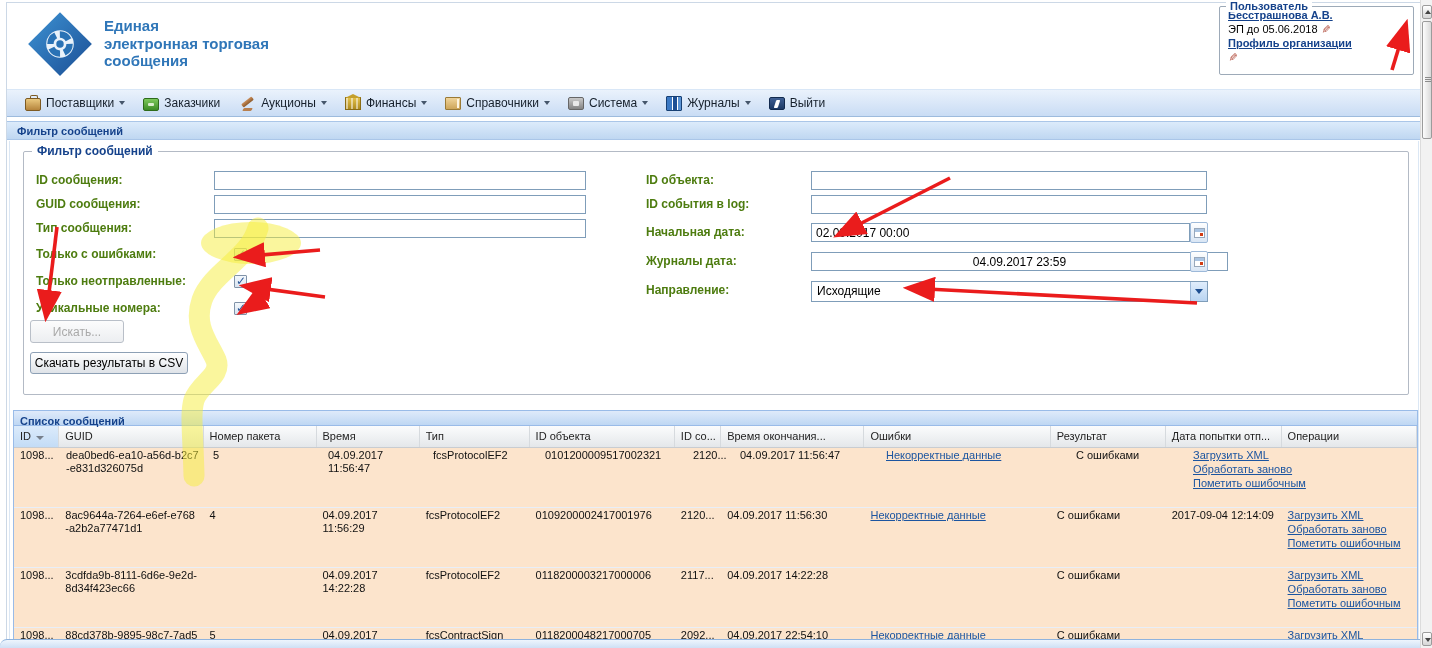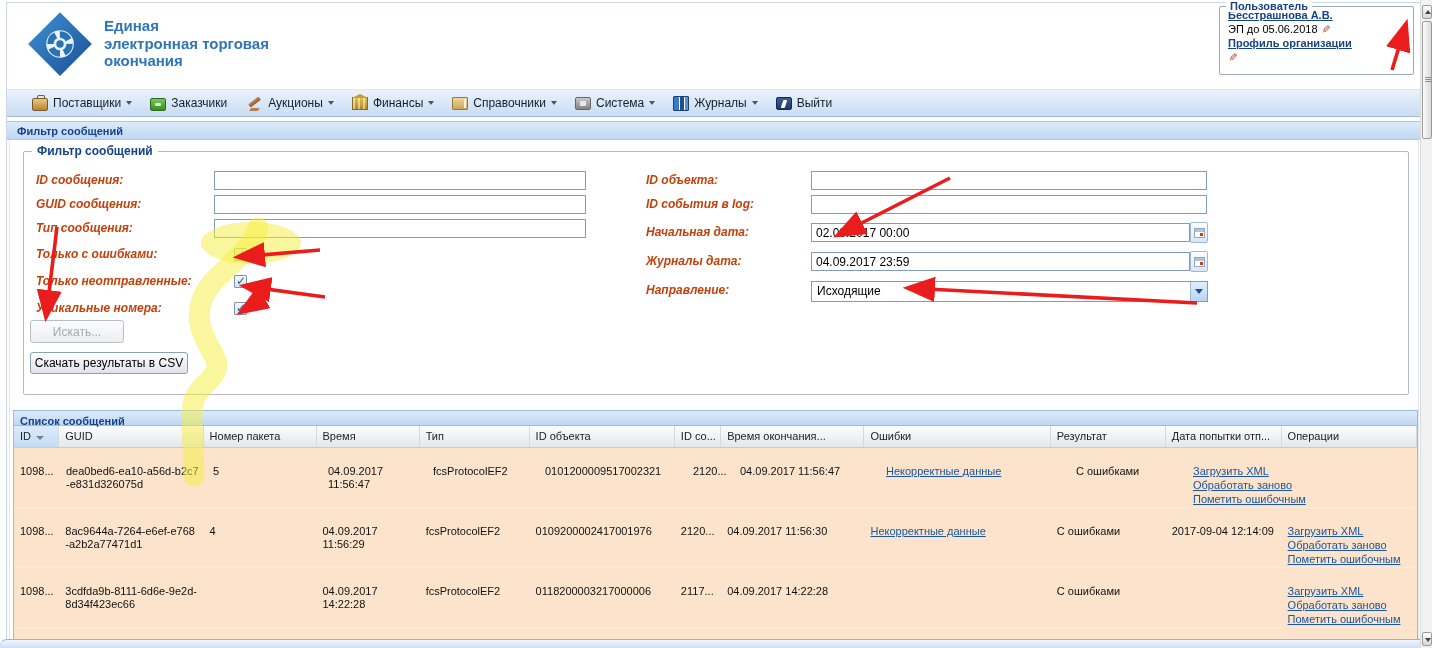--- a/index.html
+++ b/index.html
@@ -20,21 +20,21 @@
     border:1px solid #9daab8; border-radius:2px; background:#fff; padding:1px 8px 0 8px; }
   .user-panel .legend { position:absolute; top:-7px; left:6px; background:#fff; padding:0 4px;
     font-size:11px; font-weight:bold; color:#15428b; }
   .user-panel .line { font-size:11px; line-height:14px; color:#000; white-space:nowrap; }
   .ulink { color:#15428b; font-weight:bold; text-decoration:underline; cursor:pointer; }
   .pen { display:inline-block; font-size:11px; color:#b04a3a; transform:rotate(90deg); line-height:10px; }
 
   
   .menubar { position:absolute; left:7px; top:89px; width:1413px; height:28px;
     background:linear-gradient(#eaf2fc,#c9dcf4); border-top:1px solid #d9e7f7; border-bottom:1px solid #9dbbdd;
-    display:flex; align-items:center; padding-left:16px; }
+    display:flex; align-items:center; padding-left:9px; }
   .menu-item { display:flex; align-items:center; height:22px; padding:0 9px; font-size:12px; color:#16202c; cursor:pointer; white-space:nowrap; }
   .menu-item .lbl { margin:0 2px 0 5px; }
   .darr { width:0; height:0; border-left:3px solid transparent; border-right:3px solid transparent; border-top:4px solid #45566b; margin-left:3px; }
 
   .mi { position:relative; width:16px; height:13px; display:inline-block; }
   .mi-suppliers { background:linear-gradient(#eac87e,#b5843c); border:1px solid #7d5a22; border-radius:2px; margin-top:2px; }
   .mi-suppliers::before { content:""; position:absolute; left:4px; top:-4px; width:6px; height:3px; border:1px solid #7d5a22; border-bottom:none; border-radius:2px 2px 0 0; }
   .mi-customers { background:linear-gradient(#7cc95b,#3c8c26); border:1px solid #2d6b1a; border-radius:2px; margin-top:2px; }
   .mi-customers::after { content:""; position:absolute; left:4px; top:4px; width:6px; height:3px; background:#d9eecd; border-radius:1px; }
   .mi-auctions { height:15px; }
@@ -58,21 +58,21 @@
     font-size:11px; font-weight:bold; color:#15428b; line-height:18px; padding-left:10px; }
 
   .content-edge-l { position:absolute; left:9px; top:141px; width:1px; height:507px; background:#dbe7f4; }
   .content-edge-r { position:absolute; left:1418px; top:141px; width:1px; height:507px; background:#dbe7f4; }
 
   
   .filter-fs { position:absolute; left:23px; top:151px; width:1386px; height:244px;
     border:1px solid #b3bac5; border-radius:2px; background:#fff; }
   .filter-fs .legend { position:absolute; top:-8px; left:8px; background:#fff; padding:0 5px;
     font-size:12px; font-weight:bold; color:#15428b; }
-  .flabel { position:absolute; font-size:12px; font-weight:bold; color:#c2410c; white-space:nowrap;font-style:italic; }
+  .flabel { position:absolute; font-size:12px; font-weight:bold; color:#4d7c0f; white-space:nowrap; }
   .tinput { position:absolute; height:19px; border:1px solid #7f9db9; background:#fff; font-family:inherit;
     font-size:12px; color:#000; padding:0 4px; }
   .cbox { position:absolute; width:13px; height:13px; border:1px solid #8193a8; border-radius:1px;
     background:linear-gradient(#f4f8fc,#d9e4f0); cursor:pointer; }
   .cbox::after { content:"\2713"; position:absolute; left:1px; top:-2px; font-size:12px; font-weight:bold; color:#2b5797; }
   .btn { position:absolute; font-family:inherit; font-size:12px; color:#000; cursor:pointer;
     background:linear-gradient(#ffffff,#dfe3e8); border:1px solid #8da0b5; border-radius:3px; }
   .btn.disabled { color:#a9a9a9; border-color:#b9bfc8; background:linear-gradient(#fcfcfc,#eceef1); cursor:default; }
   .trigger { position:absolute; width:18px; height:21px; border:1px solid #9db9d9; border-radius:2px;
     background:linear-gradient(#fefefe,#d9e6f5); display:flex; align-items:center; justify-content:center; cursor:pointer; }
@@ -89,21 +89,21 @@
   .grid-panel { position:absolute; left:13px; top:410px; width:1405px; height:238px; border:1px solid #99bbe8; background:#fff; }
   .grid-title { height:15px; background:linear-gradient(#dfeafa,#bed7f3); border-bottom:1px solid #99bbe8;
     font-size:11px; font-weight:bold; color:#15428b; line-height:20px; padding-left:6px; }
   .ghead { display:flex; height:22px; background:linear-gradient(#fbfcfd,#e4e7ea); border-bottom:1px solid #c8ccd1; }
   .ghead .hc { height:100%; border-right:1px solid #d6dade; font-size:11px; color:#222; padding:4px 5px 0 6px;
     white-space:nowrap; overflow:hidden; cursor:pointer; }
   .ghead .hc.sorted { background:linear-gradient(#dcebfb,#c3dcf6); }
   .sort-arr { display:inline-block; width:0; height:0; border-left:4px solid transparent; border-right:4px solid transparent;
     border-top:4px solid #77808c; margin-left:5px; }
   .grow { display:flex; height:60px; background:#fce4cc; border-bottom:1px solid #e8eef8; }
-  .grow .bc { height:100%; padding:17px 6px 0 6px; font-size:11px; color:#111; line-height:13px; overflow:hidden; }
+  .grow .bc { height:100%; padding:1px 6px 0 6px; font-size:11px; color:#111; line-height:13px; overflow:hidden; }
   .guid-cell { word-break:break-all; }
   .glink { color:#1c55a0; text-decoration:underline; cursor:pointer; }
   .ops a { display:block; margin-bottom:1px; }
   .c0{width:46px}.c1{width:147px}.c2{width:115px}.c3{width:105px}.c4{width:112px}.c5{width:148px}
   .c6{width:47px}.c7{width:146px}.c8{width:190px}.c9{width:117px}.c10{width:118px}.c11{width:138px;border-right:none}
 
   
   .bottom-band { position:absolute; left:0; top:639px; width:1421px; height:9px; z-index:5;
     background:linear-gradient(#eef5fd,#cfe0f5); border-top:1px solid #8fb3dd; border-top-left-radius:7px; }
   .vscroll { position:absolute; left:1420px; top:0; width:12px; height:648px; background:#f2f2f2; border-left:1px solid #dcdcdc; z-index:6; }
@@ -133,21 +133,21 @@
       </linearGradient>
     </defs>
     <polygon points="32,2 62,32 32,62 2,32" fill="url(#lg)"></polygon>
     <circle cx="32" cy="32" r="13" fill="#eaf2fa"></circle>
     <circle cx="32" cy="32" r="9" fill="none" stroke="#2a72b5" stroke-width="6" stroke-dasharray="10 4"></circle>
     <circle cx="32" cy="32" r="3.5" fill="#2a72b5"></circle>
   </svg>
   <div class="logo-text">
     <span>Единая</span>
     <span>электронная торговая</span>
-    <span>окончания</span>
+    <span>сообщения</span>
   </div>
 
   <div class="user-panel">
     <div class="legend">Пользователь</div>
     <div class="line"><a class="ulink">Бесстрашнова А.В.</a></div>
     <div class="line"><span>ЭП до 05.06.2018</span>
       <span class="pen">✎</span></div>
     <div class="line"><a class="ulink">Профиль организации</a></div>
     <div class="line"><span class="pen">✎</span></div>
   </div>
@@ -222,21 +222,21 @@
     <span class="flabel" style="left:622px;top:45px">ID события в log:</span>
     <input class="tinput" style="left: 787px; top: 43px; width: 396px;" value="">
 
     <span class="flabel" style="left:622px;top:73px">Начальная дата:</span>
     <input class="tinput" style="left: 787px; top: 71px; width: 379px;" value="02.09.2017 00:00">
     <span class="trigger" style="left:1166px;top:70px">
         <span class="cal"></span>
       </span>
 
     <span class="flabel" style="left:622px;top:102px">Журналы дата:</span>
-    <input class="tinput" style="left: 787px; top: 100px; width: 379px;" value="04.09.2017 23:59">
+    <input class="tinput" style="left: 787px; top: 100px; width: 417px; text-align: center;" value="04.09.2017 23:59">
     <span class="trigger" style="left:1166px;top:99px">
         <span class="cal"></span>
       </span>
 
     <span class="flabel" style="left:622px;top:131px">Направление:</span>
     <div class="sel" style="left:787px;top:129px;width:397px">
       <span>Исходящие</span>
       <span class="sel-trigger">
           <span class="sel-arrow"></span>
         </span>

